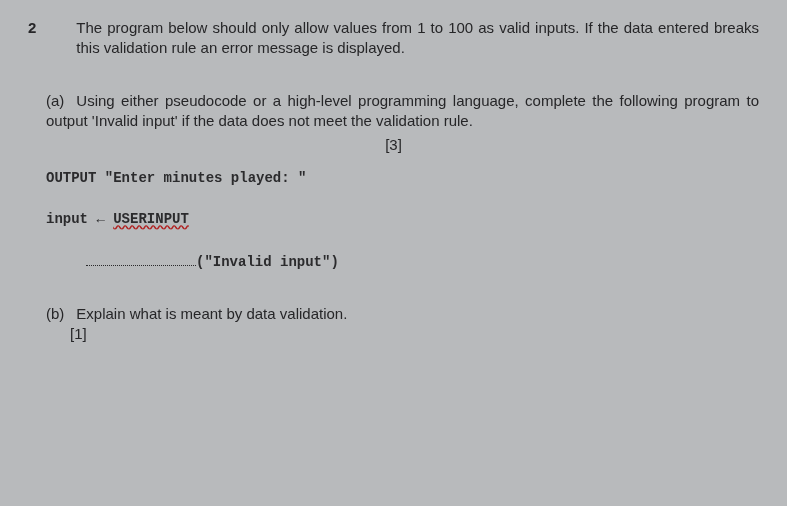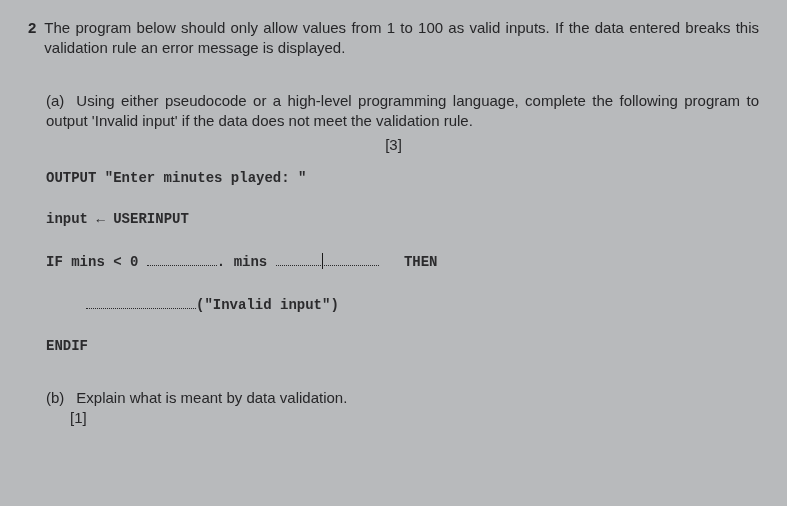--- a/index.html
+++ b/index.html
@@ -18,20 +18,21 @@
   .q-header {
     display: flex;
     align-items: flex-start;
   }
   .q-num {
     font-weight: bold;
     margin-right: 8px;
   }
   .q-intro {
     text-align: justify;
+    margin-left: 32px;
   }
   .part {
     margin-top: 10px;
     margin-left: 18px;
   }
   .part-a {
     text-align: justify;
     margin-top: 32px;
   }
   .part-label {
@@ -52,20 +53,21 @@
     margin-left: 18px;
     font-family: "Courier New", Courier, monospace;
     font-weight: bold;
     font-size: 14px;
     color: #2b2b2d;
   }
   .code-line {
     margin-bottom: 22px;
   }
   .userinput {
+    text-decoration: underline;
     text-decoration-style: wavy;
     text-decoration-color: #b02020;
     text-align: center;
   }
   .blank {
     display: inline-block;
     border-bottom: 1.5px dotted #2b2b2d;
     vertical-align: baseline;
     height: 1em;
   }
@@ -101,28 +103,21 @@
 </div>
 <div class="marks">[3]</div>
 
 <div class="code-block">
   <div class="code-line">
     <span>OUTPUT </span><span>"Enter minutes played: "</span>
   </div>
   <div class="code-line">
     <span>input ← </span><span class="userinput">USERINPUT</span>
   </div>
-  <div class="code-line">
-    <span>IF mins &lt; 0</span>
-    <span class="blank w70"></span><span>. mins</span>
-    <span class="blank w45"></span><span class="cursor"></span><span class="blank w55"></span>
-    &nbsp;&nbsp;<span>THEN</span>
-  </div>
   <div class="code-line" style="margin-left:40px;">
     <span class="blank w110"></span><span>("Invalid input")</span>
   </div>
-  <div class="code-line">ENDIF</div>
 </div>
 
 <div class="part part-b">
   <span class="part-label" style="font-weight:normal">(b)</span><span>Explain what is meant by data validation.</span>
   <div class="marks-small">[1]</div>
 </div>
 
 </body></html>

